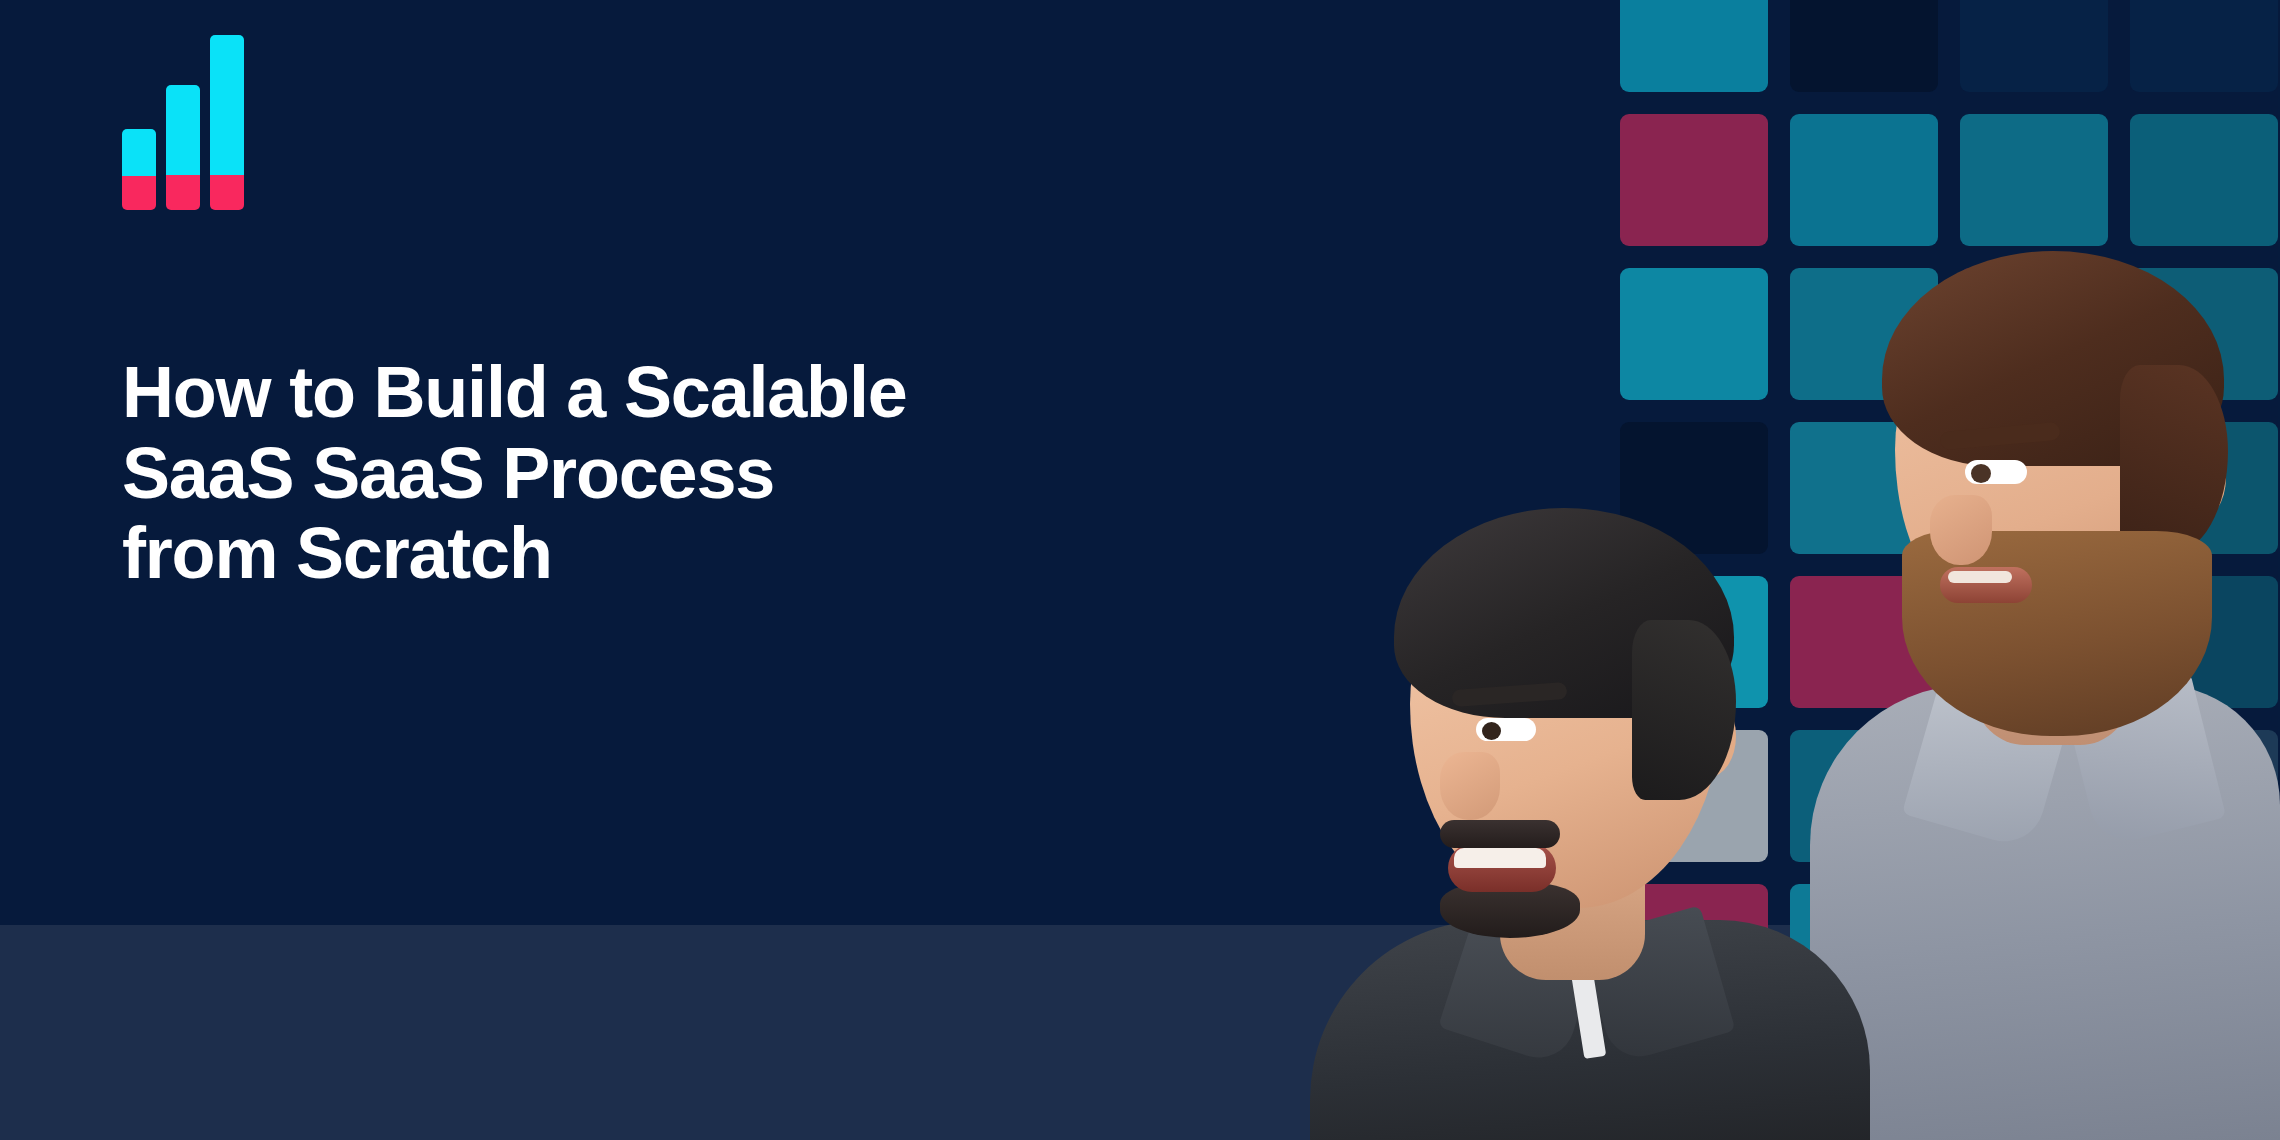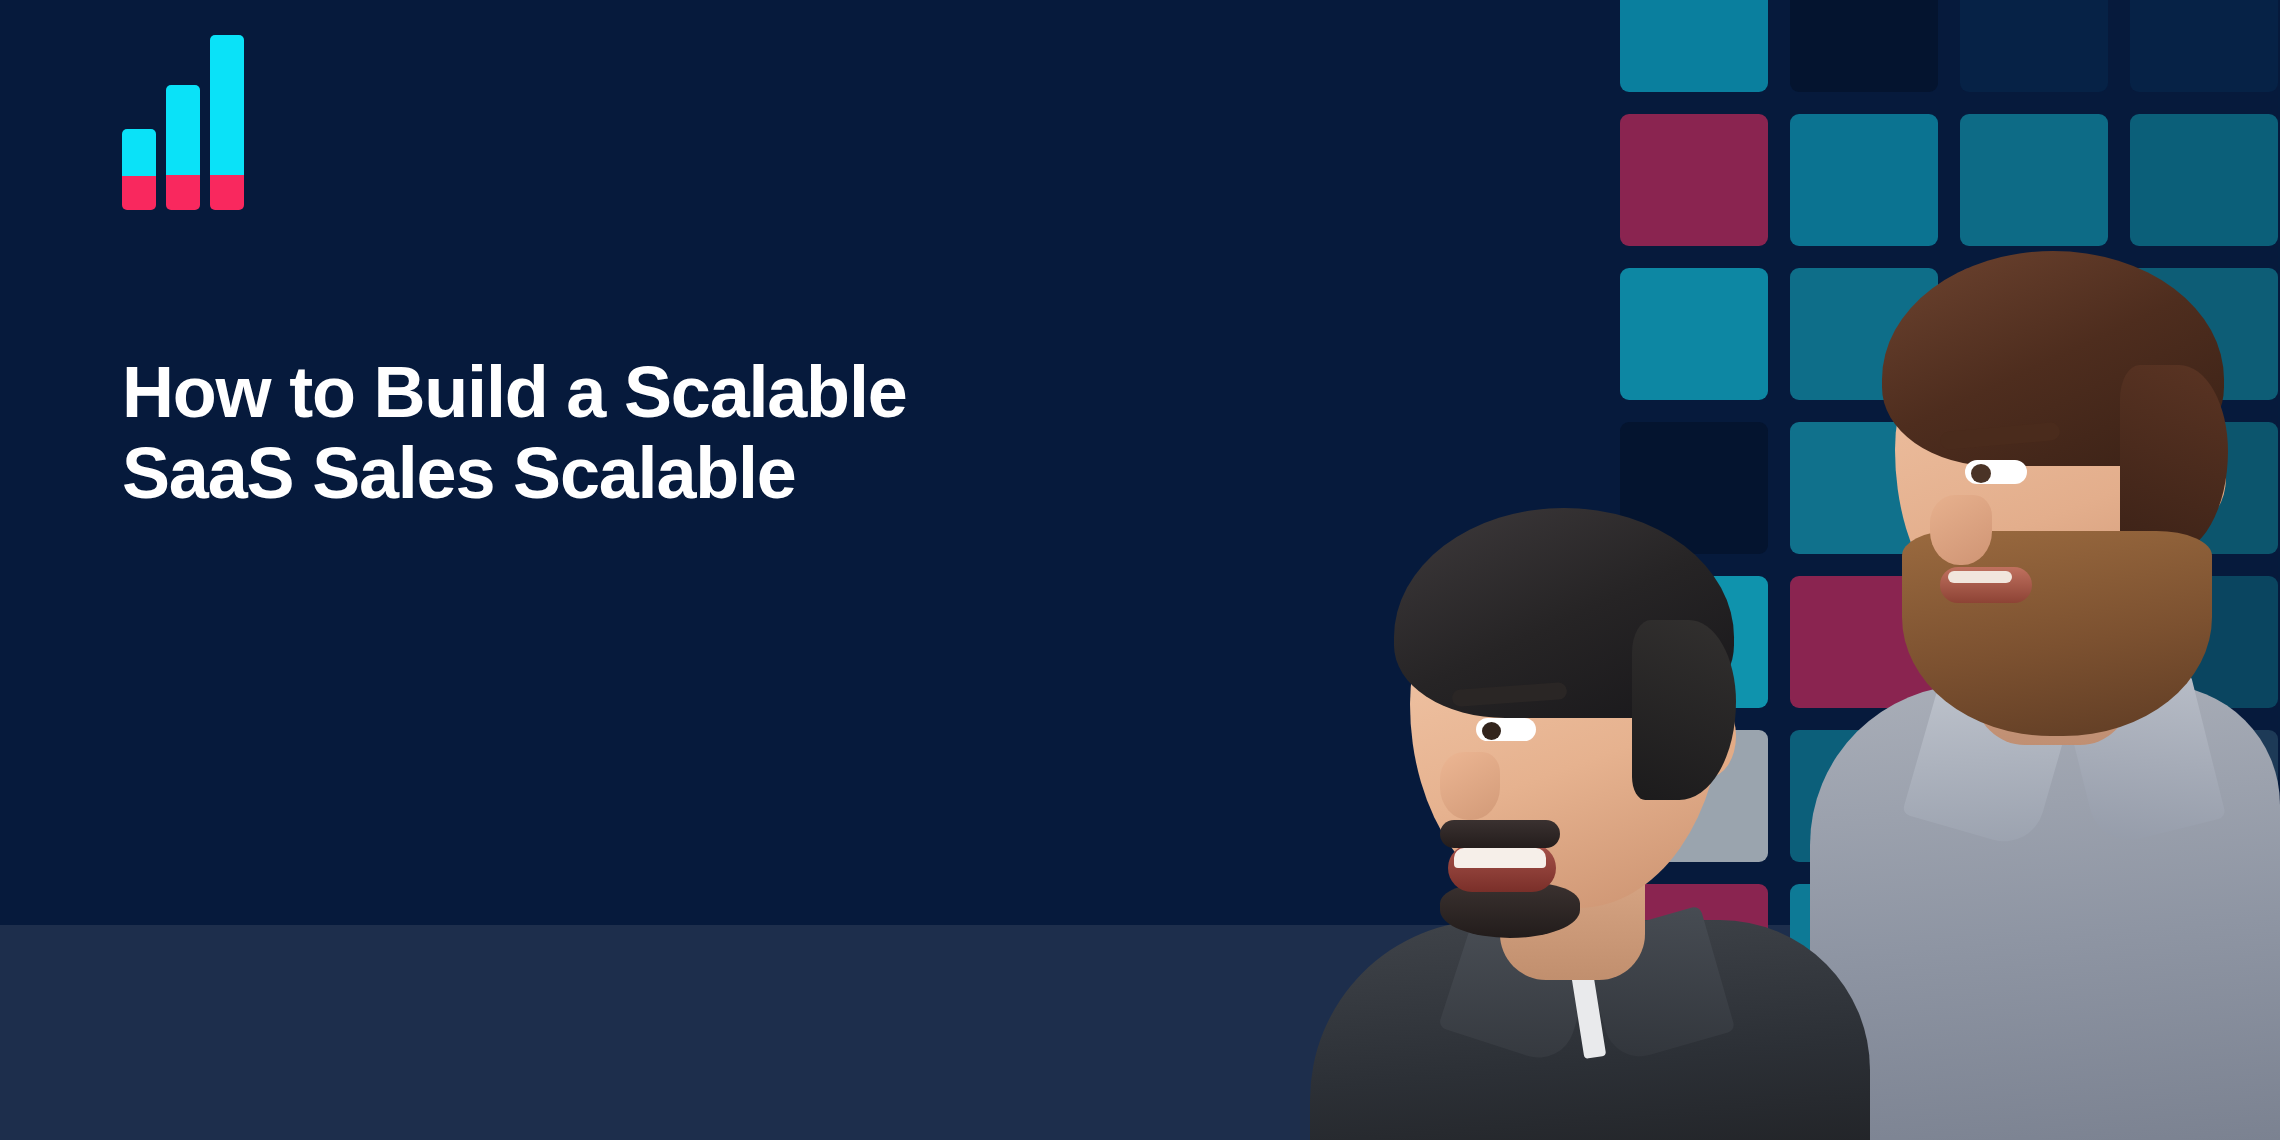--- a/index.html
+++ b/index.html
@@ -360,16 +360,17 @@
       </div>
       <div class="logo-bar" id="bar-3" style="height: 175px;">
         <div class="top" style="height: 80%;"></div>
         <div class="bot" style="height: 20%;"></div>
       </div>
     </div>
   </div>
 
   <div id="headline">
     <span class="line">How to Build a Scalable</span>
-    <span class="line">SaaS Sales Scalable</span>
+    <span class="line">SaaS SaaS Process</span>
+    <span class="line">from Scratch</span>
   </div>
 
 </div>
 
 </body></html>

